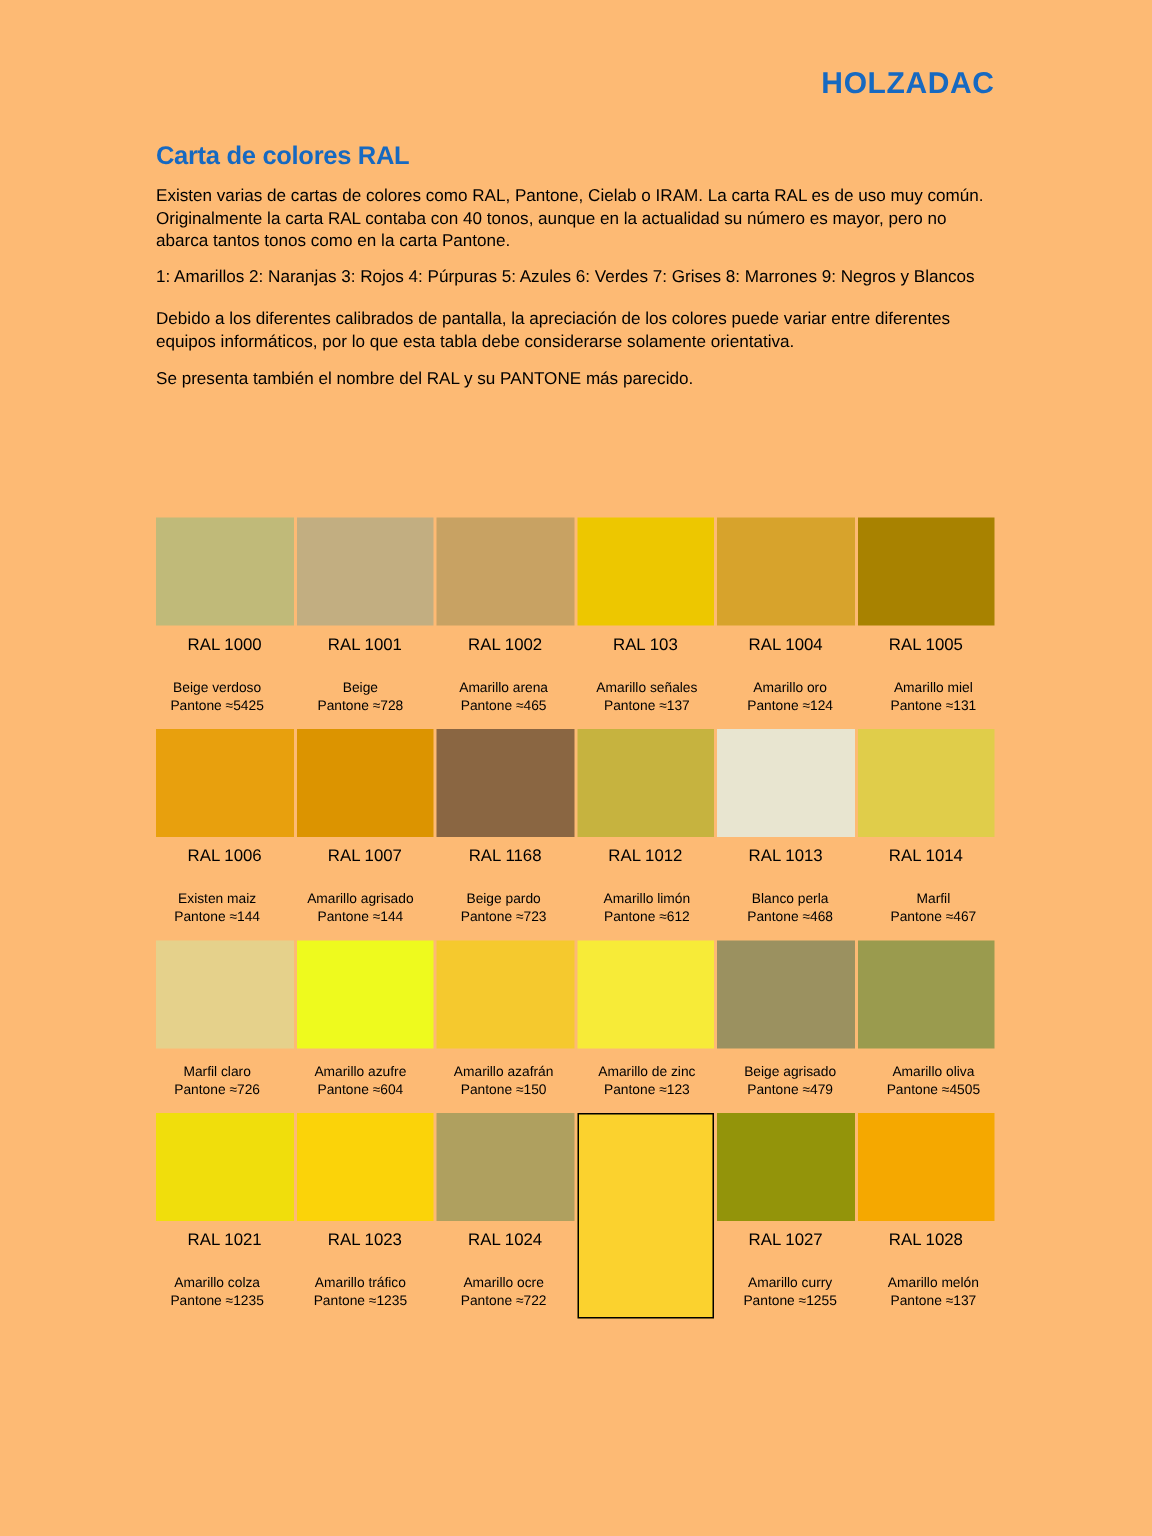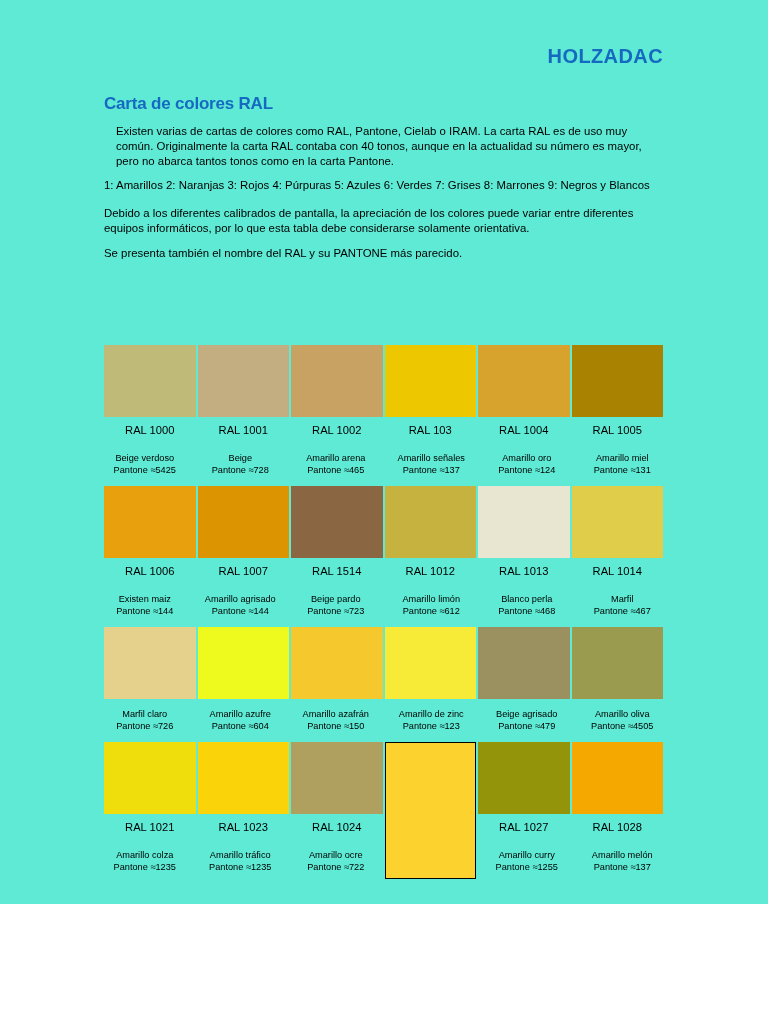--- a/index.html
+++ b/index.html
@@ -13,22 +13,22 @@
     height: 1024px;
     position: relative;
     font-family: "Liberation Sans", sans-serif;
     color: #000000;
     overflow: hidden;
   }
 
   .page {
     position: relative;
     width: 768px;
-    height: 904px;
-    background: #5eead4;
+    height: 1024px;
+    background: #fdba74;
   }
 
   
   .brand {
     position: absolute;
     top: 46px;
     right: 105px;
     font-size: 20px;
     font-weight: bold;
     letter-spacing: 0.4px;
@@ -53,21 +53,21 @@
     top: 124px;
     width: 562px;
   }
   .para {
     font-size: 11.4px;
     line-height: 15.1px;
     color: #000000;
     margin: 0 0 9px 0;
     text-align: left;
   }
-  .para.tight { margin-bottom: 9px; margin-left: 12px; }
+  .para.tight { margin-bottom: 9px; }
   .para.gap { margin-bottom: 13px; }
 
   
   .swatch-table {
     position: absolute;
     left: 104px;
     top: 345px;
     width: 559px;
   }
 
@@ -195,21 +195,21 @@
           <div class="swatch-cell" style="background: rgb(232, 160, 13);"></div>
           <div class="swatch-cell" style="background: rgb(220, 148, 0);"></div>
           <div class="swatch-cell" style="background: rgb(138, 102, 66);"></div>
           <div class="swatch-cell" style="background: rgb(198, 179, 63);"></div>
           <div class="swatch-cell" style="background: rgb(232, 229, 208);"></div>
           <div class="swatch-cell" style="background: rgb(224, 205, 74);"></div>
         </div>
         <div class="row-codes">
           <div class="code-cell">RAL 1006</div>
           <div class="code-cell">RAL 1007</div>
-          <div class="code-cell">RAL 1514</div>
+          <div class="code-cell">RAL 1168</div>
           <div class="code-cell">RAL 1012</div>
           <div class="code-cell">RAL 1013</div>
           <div class="code-cell">RAL 1014</div>
         </div>
         <div class="row-names">
           <div class="name-cell">
             <span class="nm">Existen maiz</span>
             <span class="pt">Pantone ≈144</span>
           </div>
           <div class="name-cell">

